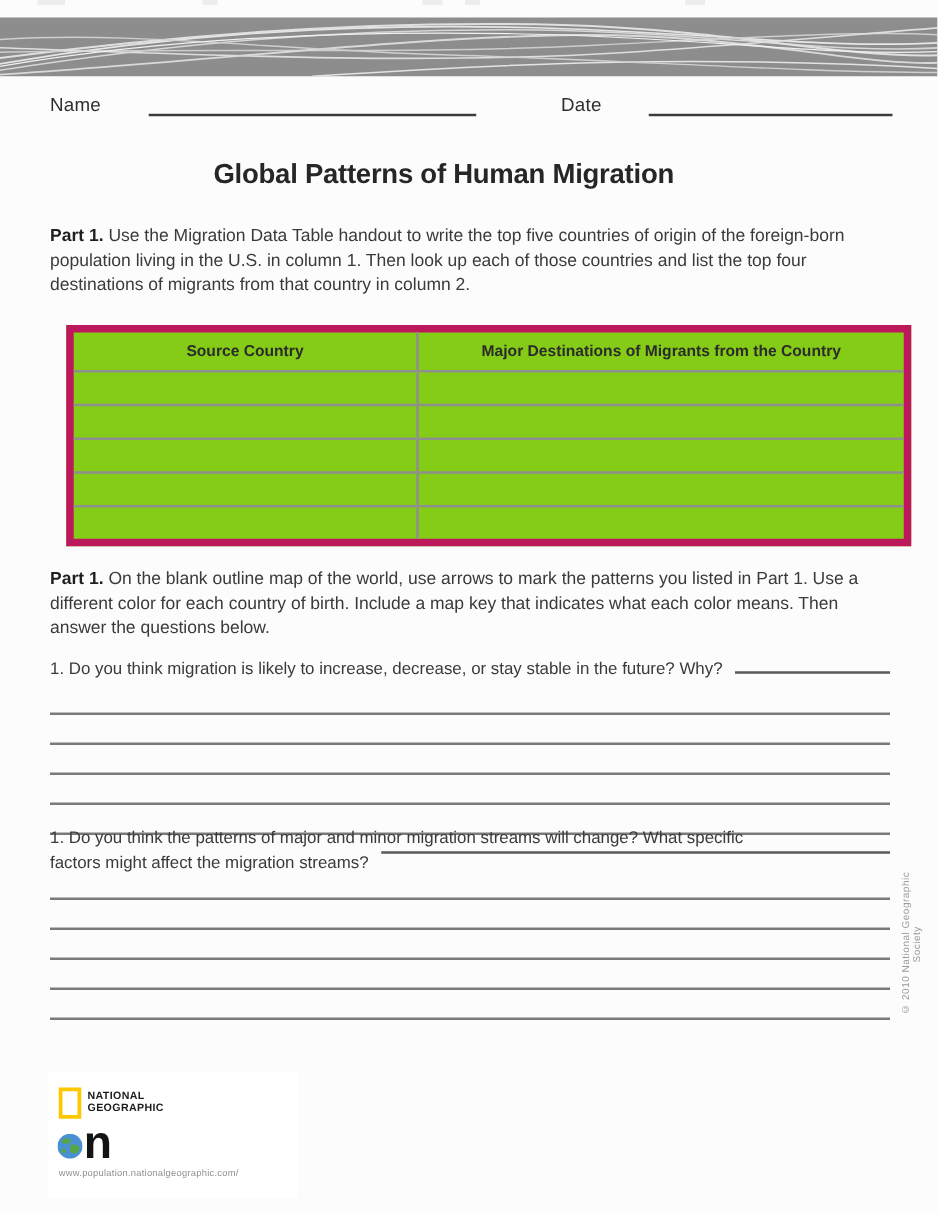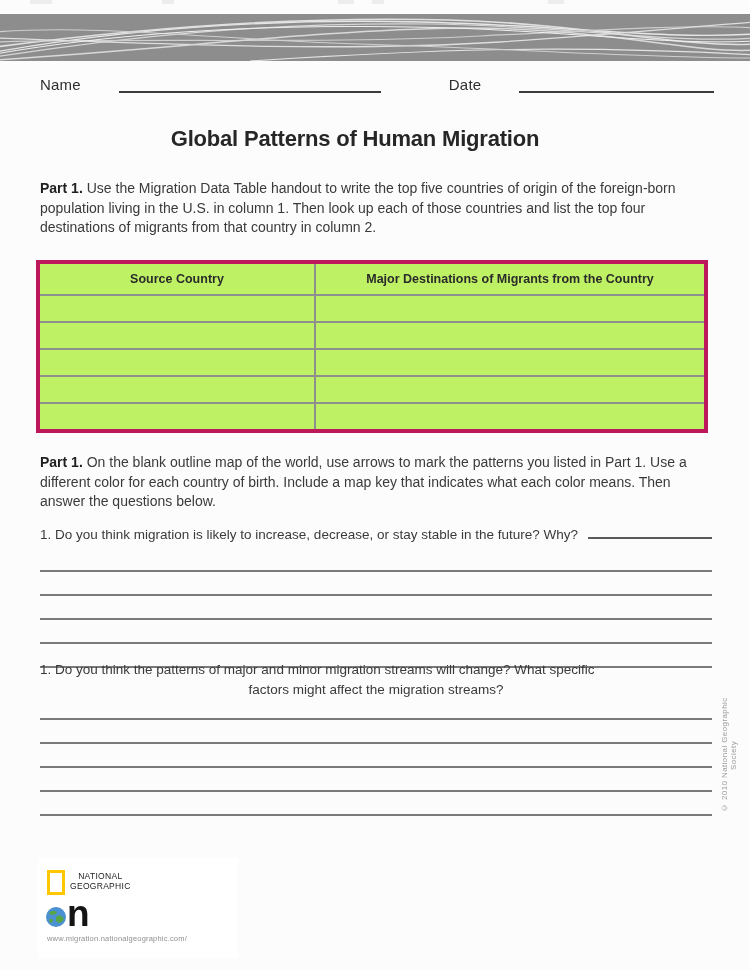--- a/index.html
+++ b/index.html
@@ -26,52 +26,52 @@
   
   .title{position:absolute;left:0;top:126px;width:710px;text-align:center;
     font-size:22px;font-weight:bold;color:#262626;letter-spacing:-.2px;}
 
   .para{position:absolute;left:40px;width:676px;font-size:14px;line-height:19.5px;color:#3a3a3a;}
   .para b{color:#1f1f1f;}
   .p1{top:179px;}
   .p2{top:453px;}
 
   
-  .mtable{position:absolute;left:36px;top:260px;width:664px;border:4px solid #be185d;background:#bef264;}
+  .mtable{position:absolute;left:53px;top:260px;width:664px;border:6px solid #be185d;background:#84cc16;}
   .mtable .hdr{display:flex;height:30px;border-bottom:2px solid #8f8f8f;font-weight:bold;font-size:12.5px;color:#2b2b2b;}
   .mtable .hdr .c1,.mtable .row .c1{width:276px;border-right:2px solid #8f8f8f;box-sizing:border-box;}
   .mtable .hdr .c2,.mtable .row .c2{flex:1;}
   .mtable .hdr div{display:flex;align-items:center;justify-content:center;text-align:center;}
   .mtable .row{display:flex;height:25px;}
   .mtable .row + .row{border-top:2px solid #8f8f8f;}
 
   
   .q-row{position:absolute;left:40px;width:672px;display:flex;align-items:flex-end;font-size:13.5px;color:#3a3a3a;}
   .q1{top:527px;}
   .q-text{white-space:nowrap;}
   .fill-line{flex:1;border-bottom:2px solid #5a5a5a;margin:0 0 3px 10px;height:1px;}
 
   .q2-block{position:absolute;left:40px;top:660px;width:672px;font-size:13.5px;line-height:19.5px;color:#3a3a3a;}
-  .q2-line2{display:flex;align-items:center;flex-direction:column;}
+  .q2-line2{display:flex;align-items:flex-start;}
 
   .answer-lines{position:absolute;left:40px;width:672px;}
   .al-1{top:548px;}
   .al-2{top:696px;}
   .answer-lines .aline{height:22px;border-bottom:2px solid #7a7a7a;}
 
   
   .copyright{position:absolute;right:12px;top:688px;height:134px;
     writing-mode:vertical-rl;transform:rotate(180deg);
     font-size:8px;color:#9a9a9a;letter-spacing:.4px;text-align:center;}
 
   
   .footer{position:absolute;left:38px;top:858px;width:200px;height:100px;background:#ffffff;}
   .brand-row{display:flex;align-items:flex-start;margin:12px 0 0 9px;}
   .ng-frame{width:12px;height:19px;border:3px solid #fdc800;margin-right:5px;}
-  .brand-text{font-size:8.5px;font-weight:normal;line-height:9.5px;letter-spacing:.3px;color:#1c1c1c;padding-top:2px;text-align:center;}
+  .brand-text{font-size:8.5px;font-weight:bold;line-height:9.5px;letter-spacing:.3px;color:#1c1c1c;padding-top:2px;}
   .wordmark{display:flex;align-items:center;margin:1px 0 0 6px;
     font-size:37px;font-weight:bold;color:#141414;letter-spacing:-1.5px;line-height:36px;}
   .globe{width:20px;height:20px;margin:6px 1px 0 2px;flex:0 0 auto;}
   .url{font-size:7.5px;color:#909090;margin:2px 0 0 9px;letter-spacing:.2px;}
 </style>
 </head>
 <body>
 
 <div class="top-smudge" style="left:30px;width:22px;"></div>
 <div class="top-smudge" style="left:162px;width:12px;"></div>
@@ -174,14 +174,14 @@
   </div>
   <div class="wordmark">
     <svg class="globe" viewBox="0 0 20 20">
       <circle cx="10" cy="10" r="10" fill="#4a90d2"></circle>
       <path d="M3,6 C5,3.5 8,3 10,4.5 C11.5,5.7 10,7.5 8,7.8 C6,8.1 4,8 3,6 Z" fill="#58a546"></path>
       <path d="M11,9 C13.5,8 16.5,9 17.5,11 C18.2,12.8 16,15.5 13.5,15.8 C11.5,16 9.5,14 10,12 C10.3,10.6 10.2,9.4 11,9 Z" fill="#58a546"></path>
       <path d="M4,12 C5.5,11.5 7,12.5 6.8,14 C6.6,15.3 5,16.2 3.8,15.3 C2.8,14.4 2.8,12.6 4,12 Z" fill="#58a546"></path>
     </svg>
     <span>n</span>
   </div>
-  <div class="url">www.migration.nationalgeographic.com/</div>
+  <div class="url">www.population.nationalgeographic.com/</div>
 </div>
 
 </body></html>

